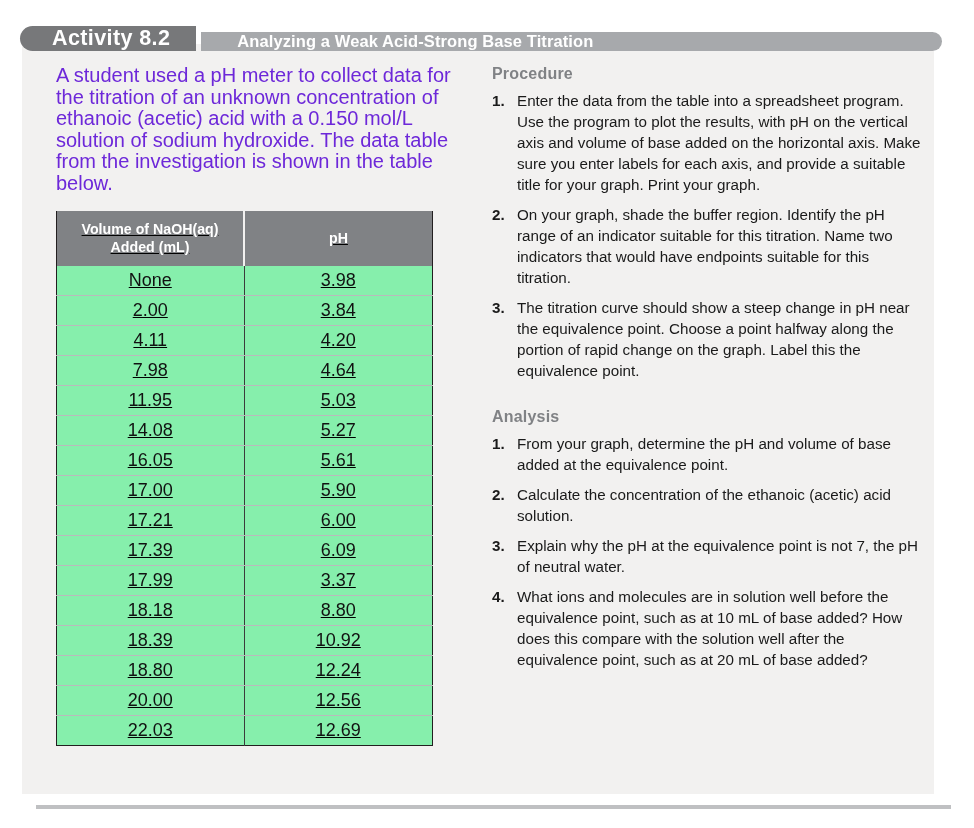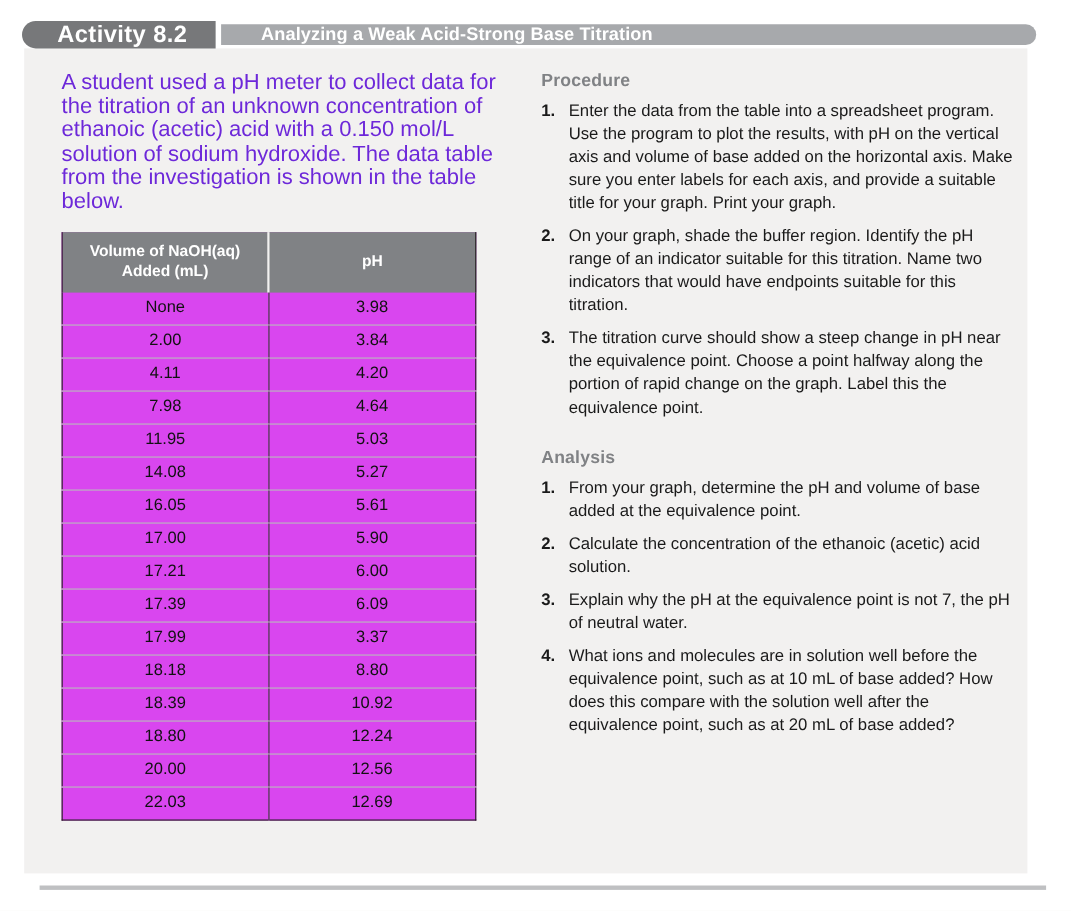--- a/index.html
+++ b/index.html
@@ -23,21 +23,21 @@
   }
 
   
   .header {
     position: absolute;
     left: 20px;
     top: 12px;
     height: 39px;
     right: 32px;
     display: flex;
-    align-items: center;
+    align-items: flex-end;
     z-index: 5;
   }
   .header-tab {
     background: #77787a;
     border-radius: 19px 0 0 19px;
     padding: 0 26px 0 32px;
     display: flex;
     align-items: center;
     justify-content: center;
     min-width: 148px;
@@ -139,42 +139,43 @@
   }
 
   
   .data-table-wrap {
     margin-top: 17px;
     margin-left: 0px;
   }
   table.data-table {
     border-collapse: collapse;
     width: 357px;
-    background: #d946ef;
+    background: #86efac;
     table-layout: fixed;
+    text-decoration: underline;
   }
   table.data-table th {
     background: #808285;
     color: #ffffff;
     font-size: 14.2px;
     font-weight: bold;
     line-height: 18px;
     padding: 9px 4px 10px 4px;
     vertical-align: middle;
     border: none;
   }
   table.data-table th.col-vol {
     width: 178px;
     border-right: 2px solid #f2f1f0;
   }
   table.data-table th.col-ph {
     width: 179px;
   }
   table.data-table td {
-    font-size: 15px;
+    font-size: 18px;
     color: #111111;
     text-align: center;
     padding: 5px 4px 6px 4px;
     border-bottom: 1px solid #b9babb;
     border-right: 1px solid #3b3b3b;
     line-height: 18px;
   }
   table.data-table td:last-child {
     border-right: none;
   }

